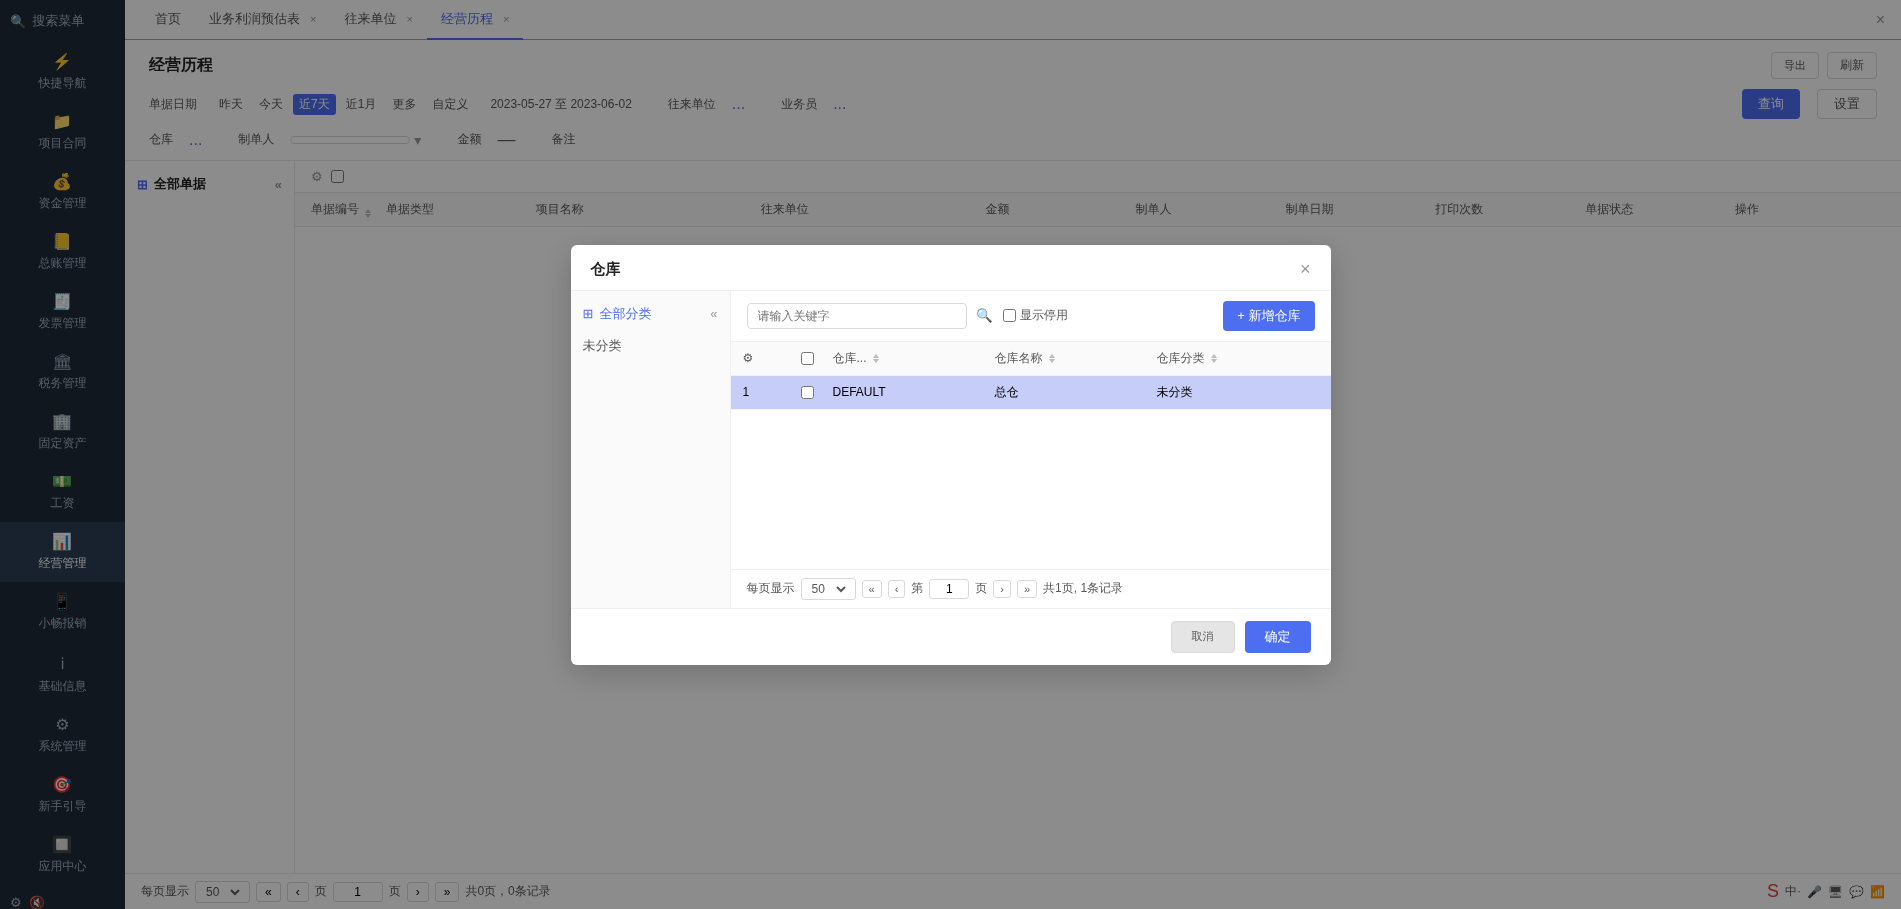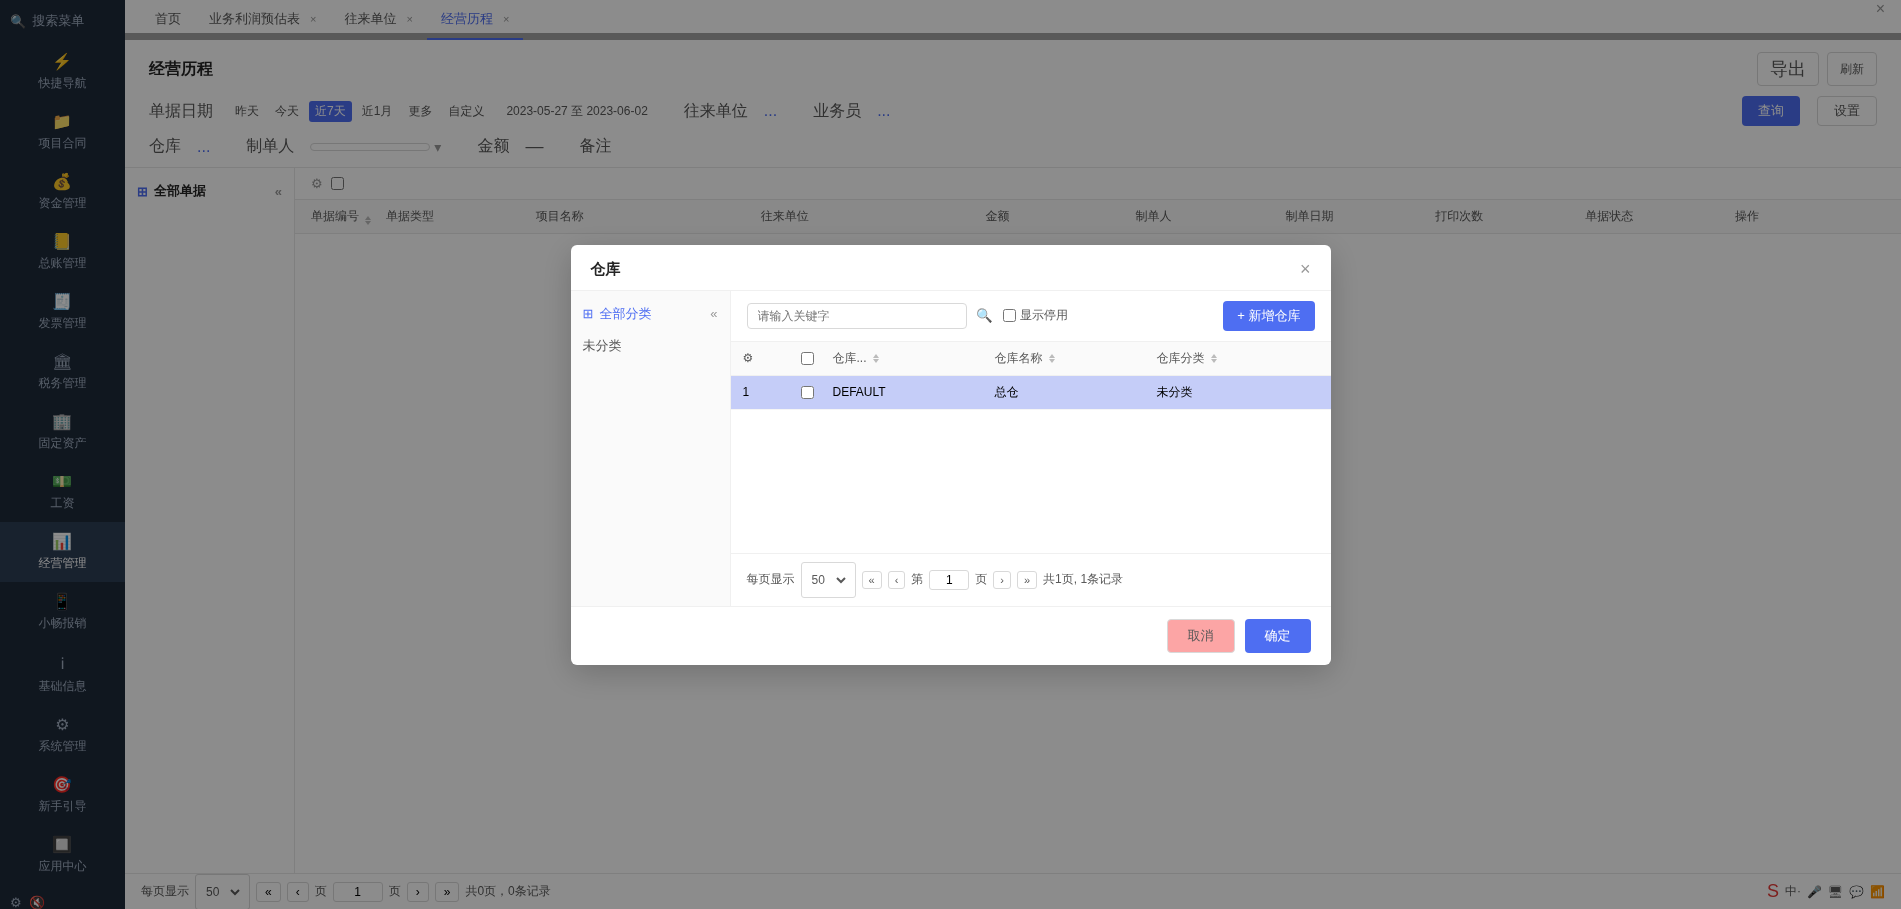--- a/index.html
+++ b/index.html
@@ -17,40 +17,40 @@
     }
     .sidebar-item.active { color: #fff; background: #2d3f55; }
     .sidebar-item-icon { font-size: 16px; }
     .sidebar-bottom { margin-top: auto; padding: 10px; display: flex; gap: 8px; }
 
     
     .main { margin-left: 125px; height: 100%; display: flex; flex-direction: column; background: #f0f2f5; }
 
     
     .tabs-bar {
-      background: #fff; display: flex; border-bottom: 7px solid #a3a3a3; padding: 0 16px; height: 40px;
+      background: #fff; display: flex; align-items: center; border-bottom: 1px solid #a3a3a3; padding: 0 16px; height: 40px;
     }
     .tab {
       padding: 0 14px; height: 40px; display: flex; align-items: center; gap: 6px; font-size: 13px; color: #595959; cursor: pointer; border-bottom: 2px solid transparent; white-space: nowrap;
     }
     .tab.active { color: #4e6ef2; border-bottom-color: #4e6ef2; }
     .tab-close { color: #999; font-size: 11px; margin-left: 4px; }
     .close-all { margin-left: auto; color: #999; cursor: pointer; font-size: 16px; }
 
     
     .page-header {
       background: #fff; padding: 12px 24px 0; border-bottom: 1px solid #e8e8e8;
     }
     .page-title { font-size: 16px; font-weight: 600; color: #262626; margin-bottom: 10px; display: flex; align-items: center; justify-content: space-between; }
     .page-title-actions { display: flex; gap: 8px; }
-    .btn-export { background: #fff; border: 1px solid #d9d9d9; padding: 4px 12px; border-radius: 4px; font-size: 18px; cursor: pointer; color: #595959; }
+    .btn-export { background: #fff; border: 1px solid #d9d9d9; padding: 4px 12px; border-radius: 4px; font-size: 11px; cursor: pointer; color: #595959; }
     .btn-refresh { background: #fff; border: 1px solid #d9d9d9; padding: 4px 12px; border-radius: 4px; font-size: 12px; cursor: pointer; color: #595959; }
 
     .filter-row { display: flex; align-items: center; gap: 16px; padding-bottom: 10px; flex-wrap: wrap; }
-    .filter-label { font-size: 16px; color: #595959; white-space: nowrap; }
+    .filter-label { font-size: 12px; color: #595959; white-space: nowrap; }
     .filter-date-options { display: flex; gap: 4px; align-items: flex-end; }
     .date-option { font-size: 12px; color: #595959; cursor: pointer; padding: 2px 6px; }
     .date-option.active { background: #4e6ef2; color: #fff; border-radius: 3px; }
     .date-range { font-size: 12px; color: #595959; }
     .filter-dots { color: #4e6ef2; font-size: 16px; cursor: pointer; }
 
     .filter-row2 { display: flex; align-items: center; gap: 16px; padding-bottom: 10px; }
     .filter-input-area { border: 1px solid #d9d9d9; border-radius: 4px; padding: 3px 8px; font-size: 12px; min-width: 120px; background: #fff; }
 
     .btn-query { background: #4e6ef2; color: #fff; border: none; padding: 5px 16px; border-radius: 4px; font-size: 13px; cursor: pointer; }
@@ -127,26 +127,26 @@
     .modal-table-row { display: flex; align-items: center; padding: 8px 12px; font-size: 12px; border-bottom: 1px solid #f5f5f5; cursor: pointer; }
     .modal-table-row.selected { background: #c5cdf8; }
 
     
     .modal-pagination { padding: 8px 16px; display: flex; align-items: center; gap: 6px; font-size: 12px; color: #595959; border-top: 1px solid #f0f0f0; }
     .modal-page-input { border: 1px solid #d9d9d9; padding: 2px 6px; width: 40px; border-radius: 3px; text-align: center; font-size: 12px; }
     .modal-page-btn { border: 1px solid #d9d9d9; background: #fff; padding: 2px 6px; border-radius: 3px; cursor: pointer; font-size: 11px; color: #595959; }
     .modal-page-btn:disabled { color: #d9d9d9; cursor: not-allowed; }
 
     
-    .select-wrapper { position: relative; display: inline-flex; align-items: center; border: 1px solid #d9d9d9; border-radius: 3px; padding: 9px 6px; background: #fff; }
+    .select-wrapper { position: relative; display: inline-flex; align-items: center; border: 1px solid #d9d9d9; border-radius: 3px; padding: 2px 6px; background: #fff; }
     .select-wrapper select { border: none; background: transparent; font-size: 12px; color: #595959; outline: none; }
 
     
     .modal-footer { padding: 12px 20px; display: flex; justify-content: flex-end; gap: 10px; border-top: 1px solid #f0f0f0; }
-    .btn-cancel { background: #fca5a5; border: 1px solid #d9d9d9; padding: 7px 20px; border-radius: 4px; font-size: 13px; cursor: pointer; color: #595959; }
+    .btn-cancel { background: #e5e5e5; border: 1px solid #d9d9d9; padding: 7px 20px; border-radius: 4px; font-size: 11px; cursor: pointer; color: #595959; }
     .btn-confirm { background: #4e6ef2; color: #fff; border: none; padding: 7px 20px; border-radius: 4px; font-size: 13px; cursor: pointer; }
 
     
     .sort-icon { display: inline-flex; flex-direction: column; gap: 0px; margin-left: 2px; }
     .sort-up, .sort-down { width: 0; height: 0; border-left: 3px solid transparent; border-right: 3px solid transparent; }
     .sort-up { border-bottom: 4px solid #bbb; }
     .sort-down { border-top: 4px solid #bbb; margin-top: 1px; }
   </style>
 </head>
 <body>

